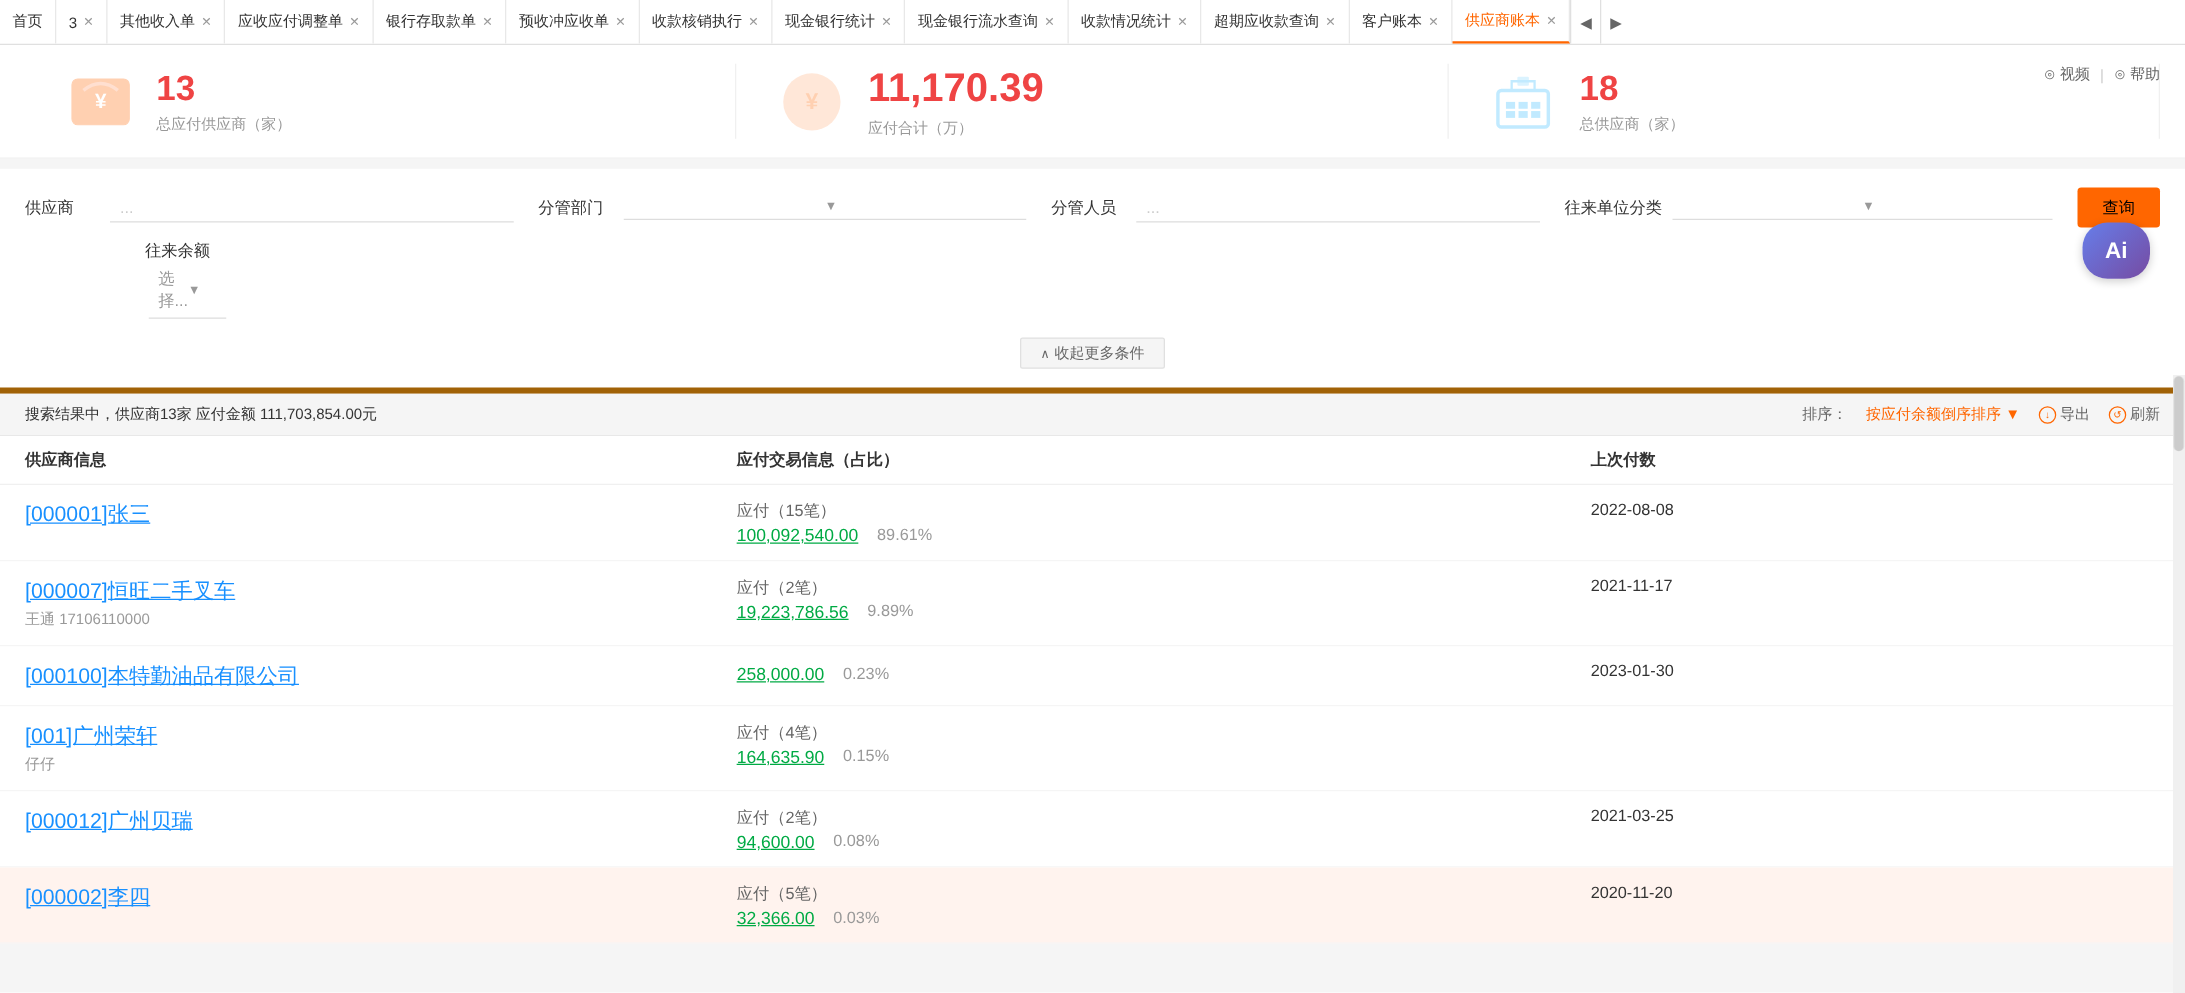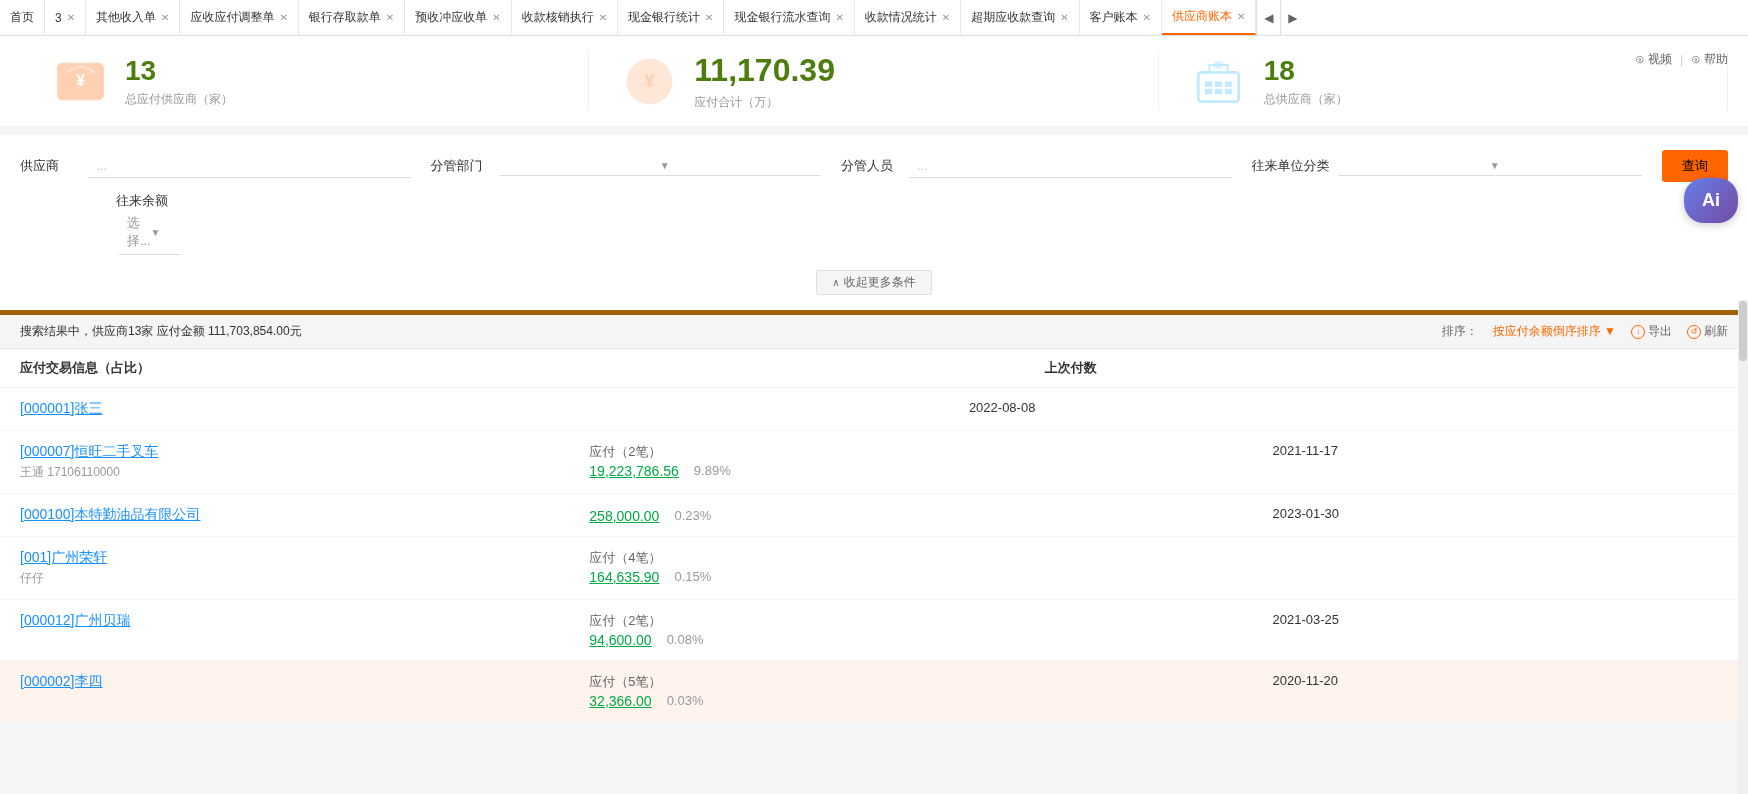--- a/index.html
+++ b/index.html
@@ -70,21 +70,21 @@
       margin-right: 15px;
       display: flex;
       align-items: center;
       justify-content: center;
     }
     .stat-icon svg { width: 55px; height: 55px; }
     .stat-info {}
     .stat-number {
       font-size: 28px;
       font-weight: bold;
-      color: #4d7c0f;
+      color: #ef4444;
       line-height: 1.2;
     }
     .stat-number.large { font-size: 32px; text-align: center; }
     .stat-label { font-size: 12px; color: #999; margin-top: 4px; }
     .header-actions {
       position: absolute;
       right: 20px;
       top: 15px;
       display: flex;
       align-items: center;
@@ -233,21 +233,21 @@
       border-bottom: 1px solid #f5f5f5;
       font-size: 13px;
       align-items: flex-start;
     }
     .table-row.highlighted { background: #fff3ee; }
 
     .supplier-link {
       color: #1890ff;
       text-decoration: underline;
       cursor: pointer;
-      font-size: 14px;
+      font-size: 17px;
     }
     .supplier-sub {
       color: #999;
       font-size: 12px;
       margin-top: 3px;
     }
     .tx-label { color: #666; font-size: 13px; }
     .tx-amount {
       color: #00aa44;
       font-size: 14px;
@@ -271,21 +271,21 @@
       width: 8px;
       height: 60px;
       background: #ccc;
       border-radius: 4px;
       margin: 1px;
     }
 
     
     .ai-badge {
       position: fixed;
-      right: 10px;
+      right: 28px;
       top: 178px;
       background: linear-gradient(135deg, #667eea, #764ba2);
       color: white;
       border-radius: 20px;
       padding: 12px 18px;
       font-size: 18px;
       font-weight: bold;
       cursor: pointer;
       box-shadow: 0 2px 8px rgba(0,0,0,0.2);
     }
@@ -473,27 +473,35 @@
     <span class="action-btn">
       <span class="circle-icon">↺</span>
       <span>刷新</span>
     </span>
   </div>
 </div>
 
 <div class="table-container">
 
   <div class="table-header">
+    <div class="col-supplier">供应商信息</div>
     <div class="col-transaction">应付交易信息（占比）</div>
     <div class="col-lastpay">上次付数</div>
   </div>
 
   <div class="table-row">
     <div class="col-supplier">
       <div class="supplier-link">[000001]张三</div>
+    </div>
+    <div class="col-transaction">
+      <div class="tx-label">应付（15笔）</div>
+      <div class="tx-row">
+        <span class="tx-amount">100,092,540.00</span>
+        <span class="tx-percent">89.61%</span>
+      </div>
     </div>
     <div class="col-lastpay">
       <span class="last-pay-date">2022-08-08</span>
     </div>
   </div>
 
   <div class="table-row">
     <div class="col-supplier">
       <div class="supplier-link">[000007]恒旺二手叉车</div>
       <div class="supplier-sub">王通  17106110000</div>

